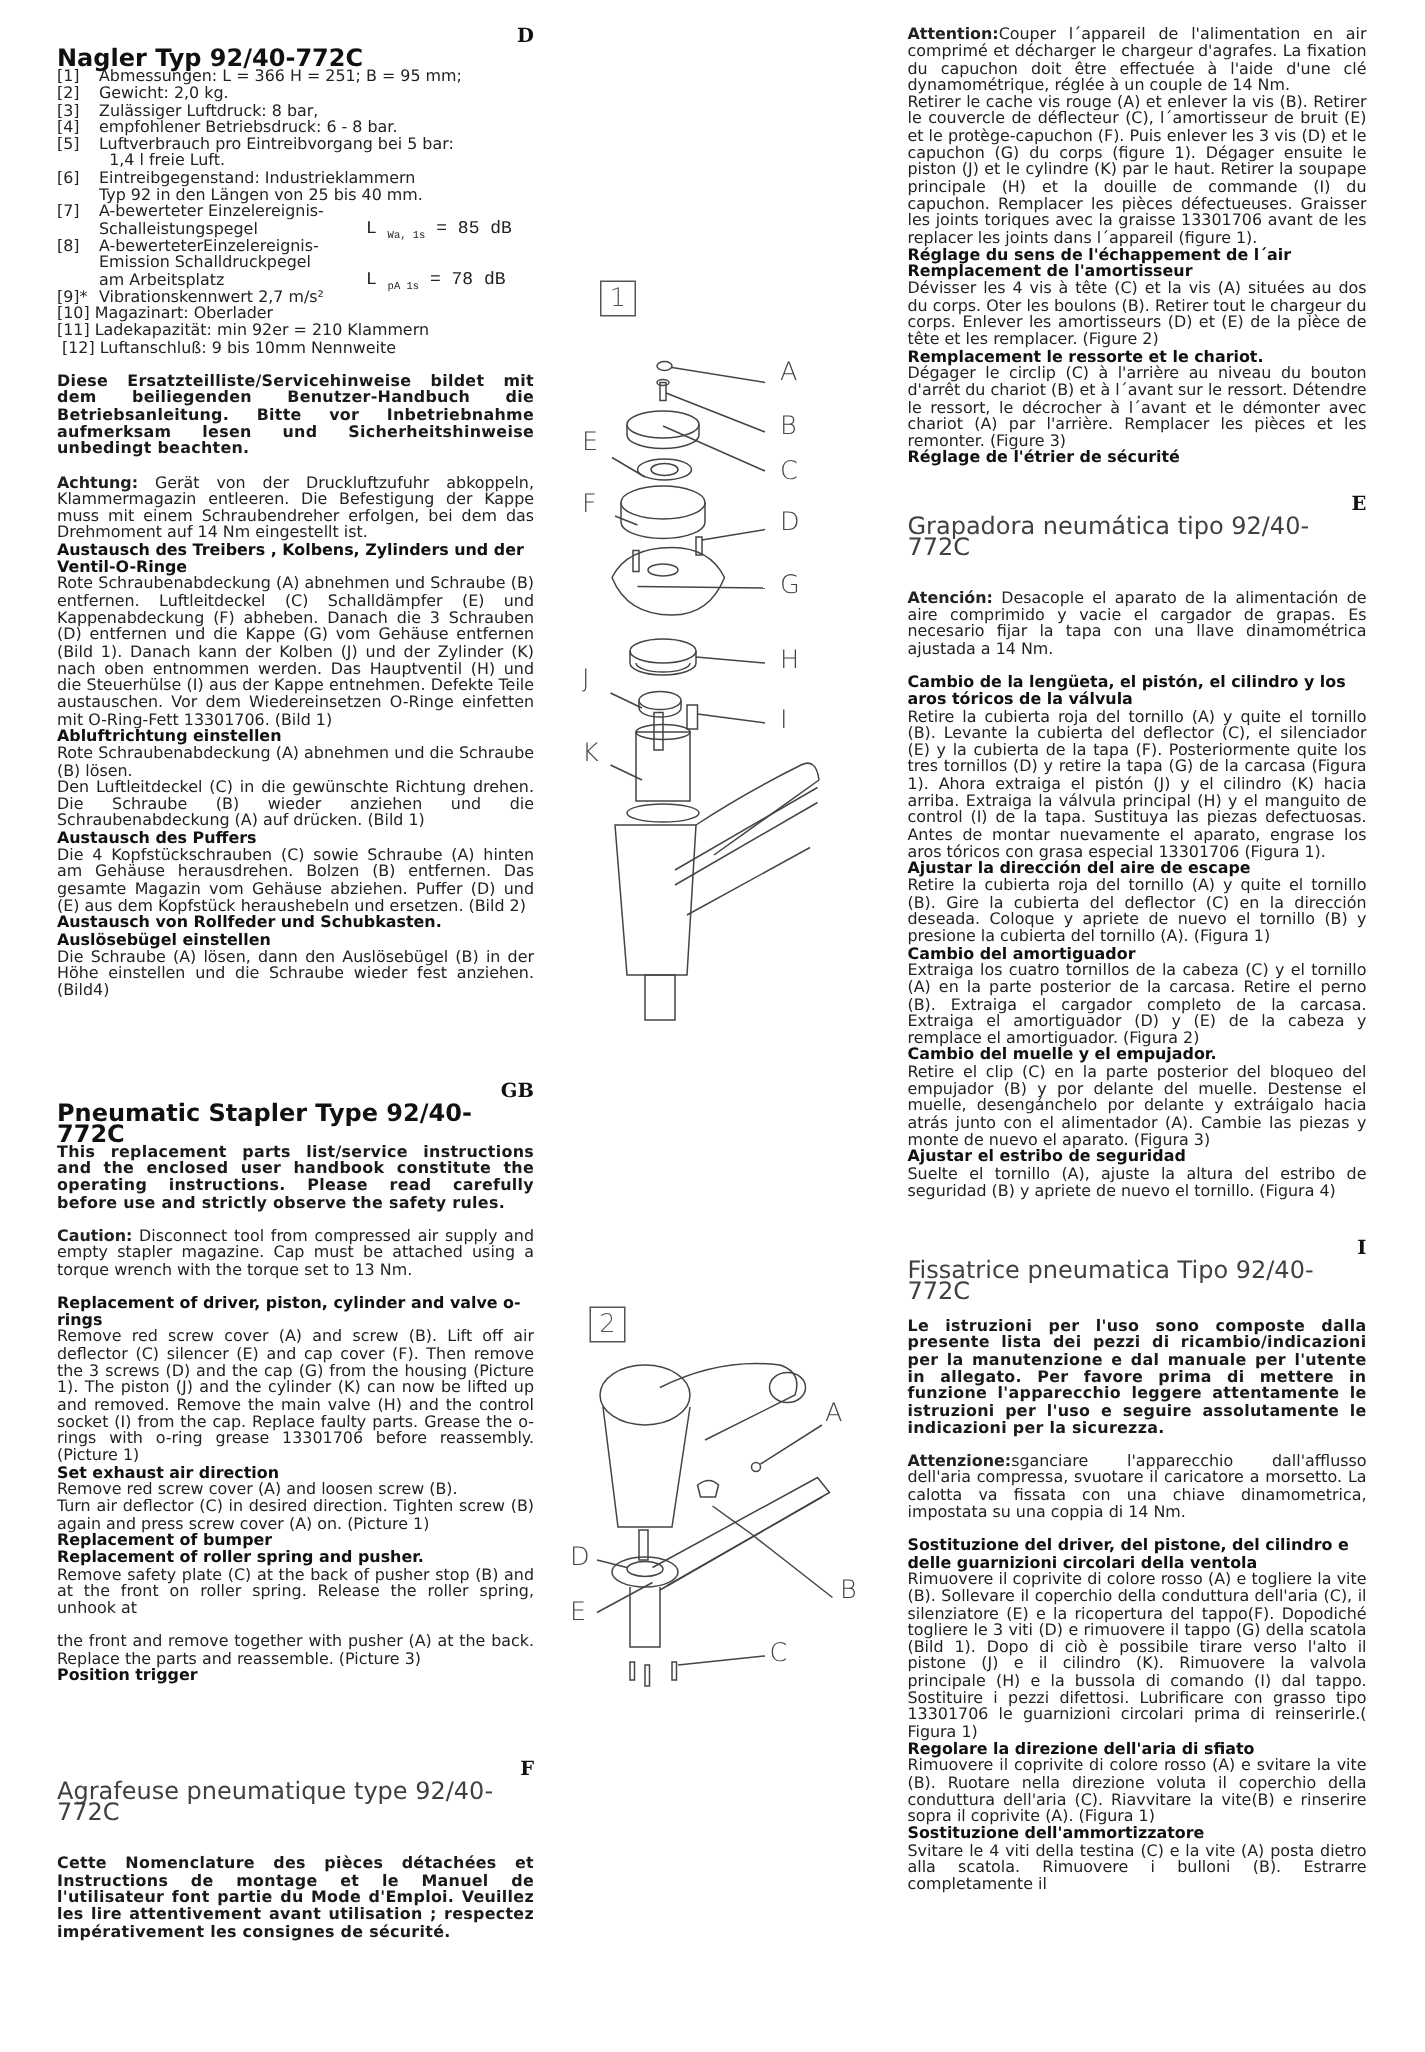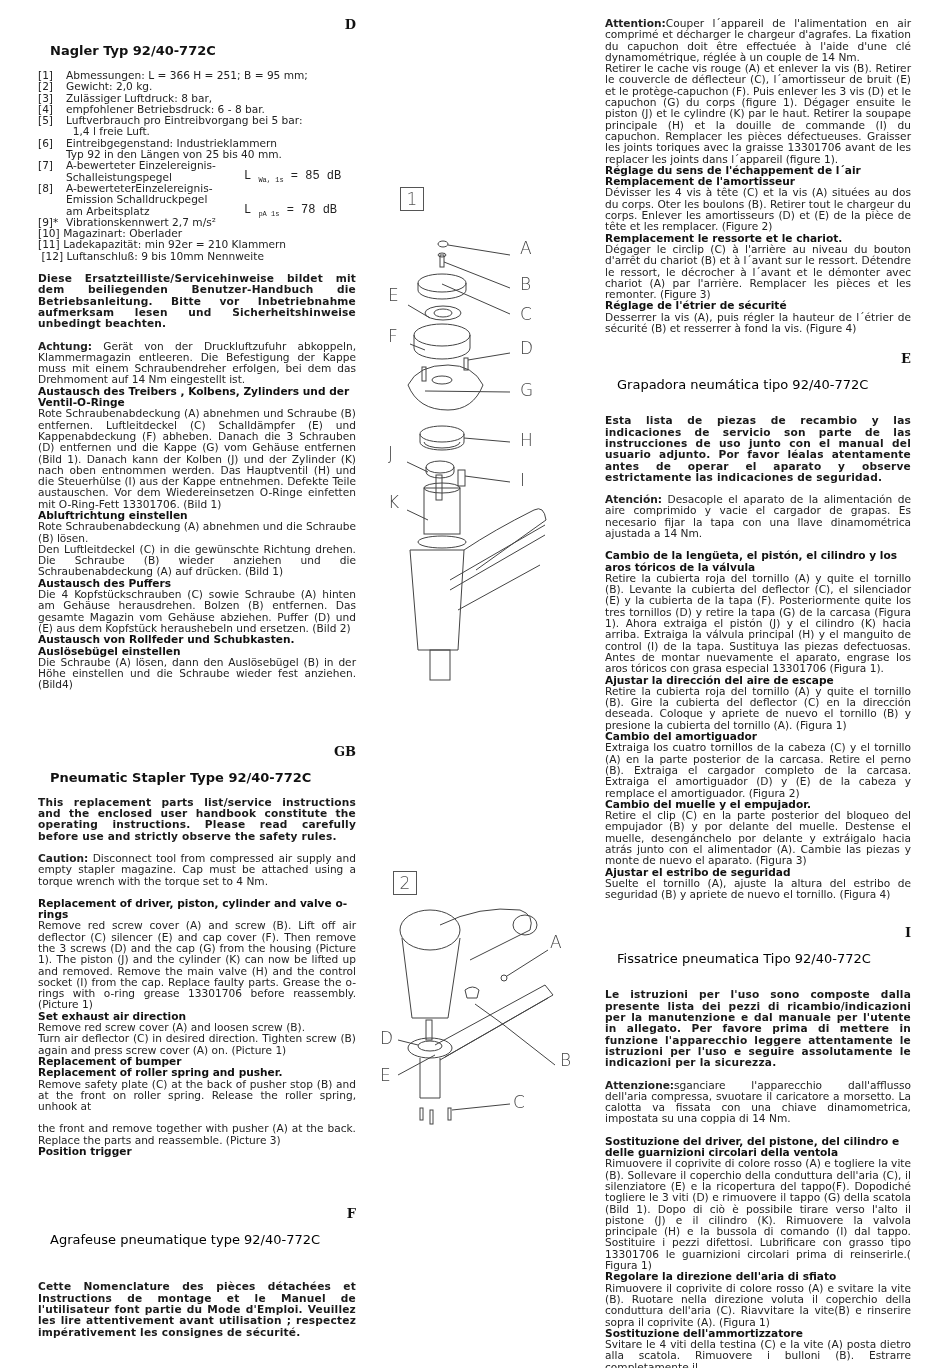--- a/index.html
+++ b/index.html
@@ -2,22 +2,22 @@
 <html><head>
 <meta charset="utf-8">
 <style>
   html, body { margin:0; padding:0; background:#fff; }
   body { width:950px; height:1368px; position:relative; overflow:hidden;
          font-family:"DejaVu Sans", sans-serif; color:#222; }
   .col { position:absolute; font-size:10.6px; line-height:11.3px; }
   .col-left { left:38px; top:18px; width:318px; }
   .col-right { left:605px; top:18px; width:306px; }
   .lang { text-align:right; font-family:"DejaVu Serif", serif; font-weight:bold; font-size:13px; line-height:14px; color:#111; }
-  .title { font-weight:bold; font-size:13px; line-height:14px; color:#111; margin:12px; }
-  .title.light { font-weight:normal; color:#000000; }
+  .title { font-weight:bold; font-size:16px; line-height:14px; color:#111; margin:0; }
+  .title.light { font-weight:normal; color:#404040; }
   .spec { display:flex; }
   .spec .num { width:28px; flex:none; }
   .spec .txt { flex:1; }
   .spec .val { position:absolute; left:206px;font-family:Liberation Mono, monospace; }
   .spec-row { position:relative; }
   .intro { font-weight:bold; text-align:justify; letter-spacing:0.2px; color:#1a1a1a; }
   p { margin:0; text-align:justify; }
   .gap { height:11px; }
   .h { font-weight:bold; color:#111; }
   b.lead { font-weight:bold; }
@@ -91,21 +91,21 @@
   <p>Die 4 Kopfstückschrauben (C) sowie Schraube (A) hinten am Gehäuse herausdrehen. Bolzen (B) entfernen. Das gesamte Magazin vom Gehäuse abziehen. Puffer (D) und (E) aus dem Kopfstück heraushebeln und ersetzen. (Bild 2)</p>
   <div class="h">Austausch von Rollfeder und Schubkasten.</div>
   <div class="h">Auslösebügel einstellen</div>
   <p>Die Schraube (A) lösen, dann den Auslösebügel (B) in der Höhe einstellen und die Schraube wieder fest anziehen. (Bild4)</p>
 
   <div style="height:54px"></div>
   <div class="lang">GB</div>
   <h2 class="title">Pneumatic Stapler Type 92/40-772C</h2>
   <p class="intro"> This replacement parts list/service instructions and the enclosed user handbook constitute the operating instructions. Please read carefully before use and strictly observe the safety rules.</p>
   <div class="gap"></div>
-  <p><b class="lead">Caution:</b><span>     Disconnect tool from compressed air supply and empty stapler magazine. Cap must be attached using a torque wrench with the torque set to 4 Nm.</span></p>
+  <p><b class="lead">Caution:</b><span>     Disconnect tool from compressed air supply and empty stapler magazine. Cap must be attached using a torque wrench with the torque set to 13 Nm.</span></p>
   <div class="gap"></div>
   <div class="h">Replacement of driver, piston, cylinder and valve o-rings</div>
   <p>Remove red screw cover (A) and screw (B). Lift off air deflector (C) silencer (E) and cap cover (F). Then remove the 3 screws (D) and the cap (G) from the housing (Picture 1). The piston (J) and the cylinder (K) can now be lifted up and removed. Remove the main valve (H) and the control socket (I) from the cap. Replace faulty parts. Grease the o-rings with o-ring grease 13301706 before reassembly. (Picture 1)</p>
   <div class="h">Set exhaust air direction</div>
   <p>Remove red screw cover (A) and loosen screw (B).</p>
   <p>Turn air deflector (C) in desired direction. Tighten screw (B) again and press screw cover (A) on. (Picture 1)</p>
   <div class="h">Replacement of bumper</div>
   <div class="h">Replacement of roller spring and pusher.</div>
   <p>Remove safety plate (C) at the back of pusher stop (B) and at the front on roller spring. Release the roller spring, unhook at</p>
   <div class="gap"></div>
@@ -122,27 +122,25 @@
 
 <div class="col col-right">
   <p><b class="lead">Attention:</b><span>Couper l´appareil de l'alimentation en air comprimé et décharger le chargeur d'agrafes. La fixation du capuchon doit être effectuée à l'aide d'une clé dynamométrique, réglée à un couple de 14 Nm.</span></p>
   <p>Retirer le cache vis rouge (A) et enlever la vis (B). Retirer le couvercle de déflecteur (C), l´amortisseur de bruit (E) et le protège-capuchon (F). Puis enlever les 3 vis (D) et le capuchon (G) du corps (figure 1). Dégager ensuite le piston (J) et le cylindre (K) par le haut. Retirer la soupape principale (H) et la douille de commande (I) du capuchon. Remplacer les pièces défectueuses. Graisser les joints toriques avec la graisse 13301706 avant de les replacer les joints dans l´appareil (figure 1).</p>
   <div class="h">Réglage du sens de l'échappement de l´air</div>
   <div class="h">Remplacement de l'amortisseur</div>
   <p>Dévisser les 4 vis à tête (C) et la vis (A) situées au dos du corps. Oter les boulons (B). Retirer tout le chargeur du corps. Enlever les amortisseurs (D) et (E) de la pièce de tête et les remplacer. (Figure 2)</p>
   <div class="h">Remplacement le ressorte et le chariot.</div>
   <p>Dégager le circlip (C) à l'arrière au niveau du bouton d'arrêt du chariot (B) et à l´avant sur le ressort. Détendre le ressort, le décrocher à l´avant et le démonter avec chariot (A) par l'arrière. Remplacer les pièces et les remonter. (Figure 3)</p>
   <div class="h">Réglage de l'étrier de sécurité</div>
-  <p>Desserrer la vis (A), puis régler la hauteur de l´étrier de sécurité (B) et resserrer à fond la vis. (Figure 4)</p>
 
   <div style="height:18px"></div>
   <div class="lang">E</div>
   <h2 class="title light">Grapadora neumática  tipo 92/40-772C</h2>
   <div class="gap"></div>
-  <p class="intro">Esta lista de piezas de recambio y las indicaciones de servicio son parte de las instrucciones de uso junto con el manual del usuario adjunto. Por favor léalas atentamente antes de operar el aparato y observe estrictamente las indicaciones de seguridad.</p>
   <div class="gap"></div>
   <p><b class="lead">Atención:</b><span> Desacople el aparato de la alimentación de aire comprimido y vacie el cargador de grapas. Es necesario fijar la tapa con una llave dinamométrica ajustada a 14 Nm.</span></p>
   <div class="gap"></div>
   <div class="h">Cambio de la lengüeta, el pistón, el cilindro y los aros tóricos de la válvula</div>
   <p>Retire la cubierta roja del tornillo (A) y quite el tornillo (B). Levante la cubierta del deflector (C), el silenciador (E) y la cubierta de la tapa (F). Posteriormente quite los tres tornillos (D) y retire la tapa (G) de la carcasa (Figura 1). Ahora extraiga el pistón (J) y el cilindro (K) hacia arriba. Extraiga la válvula principal (H) y el manguito de control (I) de la tapa. Sustituya las piezas defectuosas. Antes de montar nuevamente el aparato, engrase los aros tóricos con grasa especial 13301706 (Figura 1).</p>
   <div class="h">Ajustar la dirección del aire de escape</div>
   <p>Retire la cubierta roja del tornillo (A) y quite el tornillo (B). Gire la cubierta del deflector (C) en la dirección deseada. Coloque y apriete de nuevo el tornillo (B) y presione la cubierta del tornillo (A). (Figura 1)</p>
   <div class="h">Cambio del amortiguador</div>
   <p>Extraiga los cuatro tornillos de la cabeza (C) y el tornillo (A) en la parte posterior de la carcasa. Retire el perno (B). Extraiga el cargador completo de la carcasa. Extraiga el amortiguador (D) y (E) de la cabeza y remplace el amortiguador. (Figura 2)</p>
   <div class="h">Cambio del muelle y el empujador.</div>

